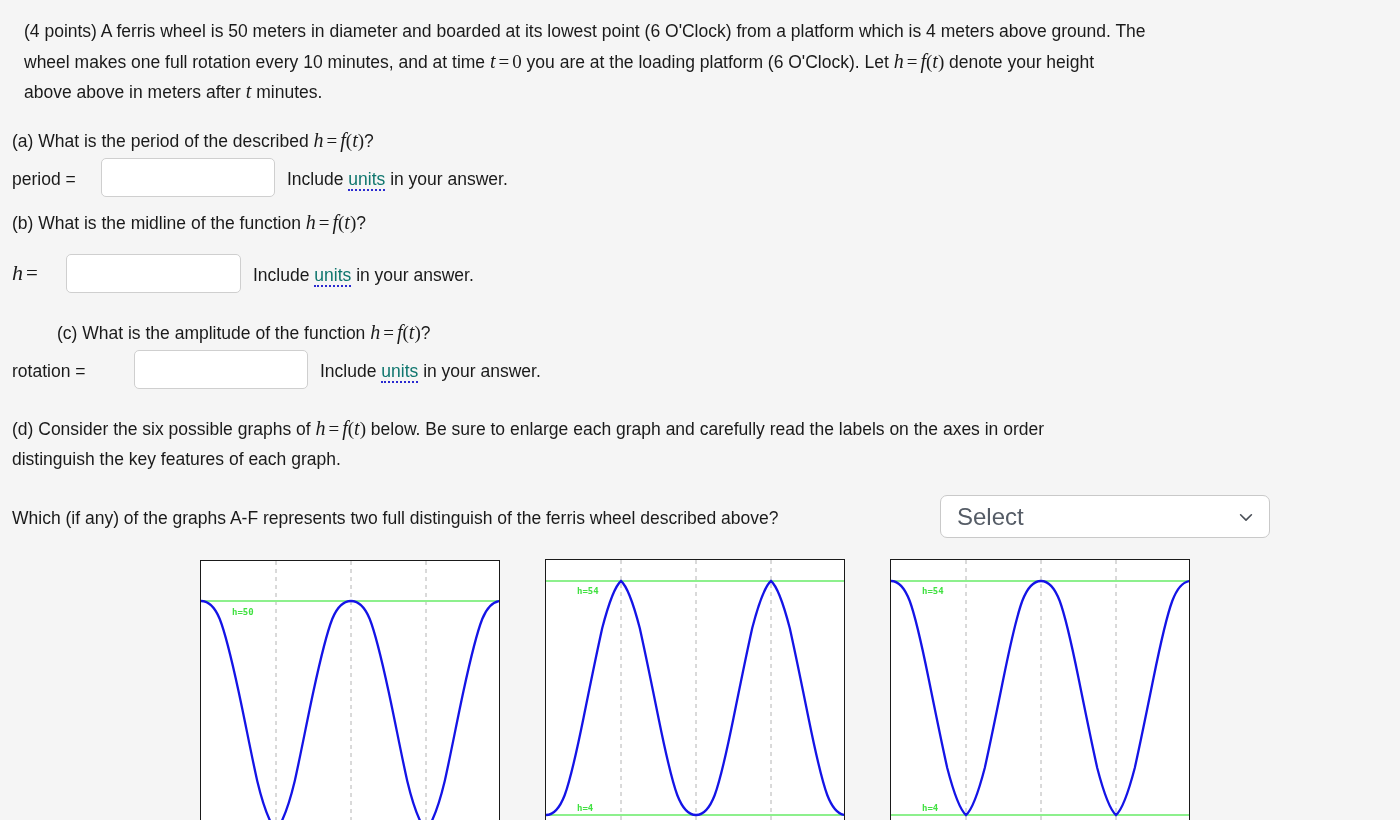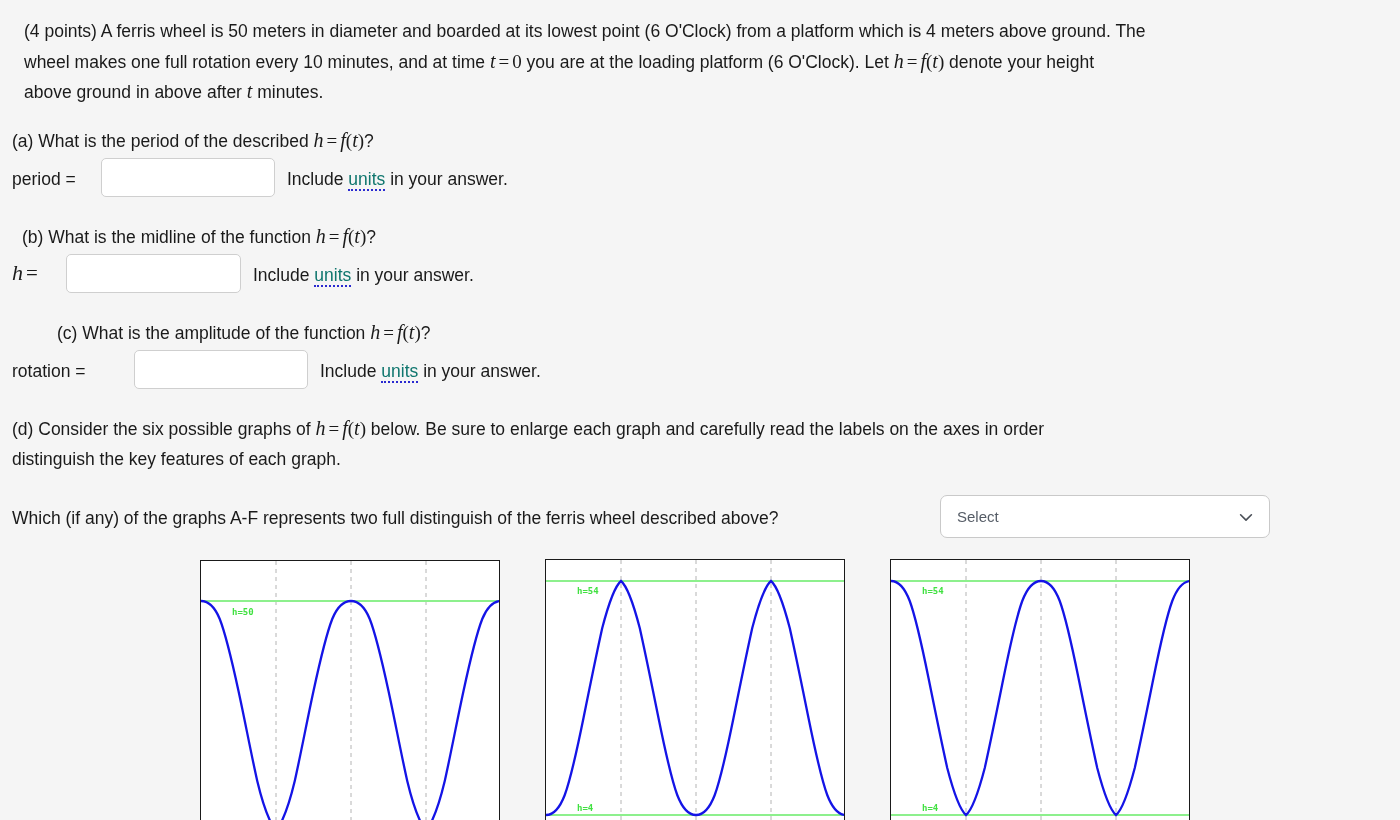--- a/index.html
+++ b/index.html
@@ -25,54 +25,54 @@
     font-family:"Liberation Sans", sans-serif;font-size:16px;color:#222;
     padding:0 8px;
   }
   .selwrap{
     position:absolute;
     background:#ffffff;border:1px solid #c9c9c9;border-radius:7px;
     box-sizing:border-box;
     display:flex;align-items:center;justify-content:space-between;
     padding:0 14px 0 16px;
   }
-  .selwrap .seltext{font-size:15px;color:#555c66;font-family:"Liberation Sans", sans-serif;}
+  .selwrap .seltext{font-size:24px;color:#555c66;font-family:"Liberation Sans", sans-serif;}
   .chev{width:18px;height:18px;flex:0 0 auto;}
   .graphpanel{
     position:absolute;background:#ffffff;
     border:1px solid #1a1a1a;box-sizing:border-box;
     overflow:hidden;
   }
   .graphpanel svg{display:block;}
   .glabel{font-family:"DejaVu Sans Mono", monospace;font-size:9px;fill:#41e141;font-weight:bold;}
 </style>
 </head>
 <body>
 
 <div class="page">
 
   <div class="para" style="left:12px;top:17px;width:1370px;margin-left:12px;">
     <span>
       <span>(4 points) A ferris wheel is 50 meters in diameter and boarded at its lowest point (6 O'Clock) from a platform which is 4 meters above ground. The</span>
     </span><br>
     <span><span>wheel makes one full rotation every 10 minutes, and at time </span><span class="mi">t</span><span class="mo">=</span><span class="mnum">0</span><span> you are at the loading platform (6 O'Clock). Let </span><span class="mi">h</span><span class="mo">=</span><span class="mfun">f</span><span class="mo" style="padding:0">(</span><span class="mi">t</span><span class="mo" style="padding:0">)</span><span> denote your height</span></span><br>
-    <span><span>above ground in above after </span><span class="mi">t</span><span> minutes.</span></span>
+    <span><span>above above in meters after </span><span class="mi">t</span><span> minutes.</span></span>
   </div>
 
   <div class="para" style="left:12px;top:126px;"><span>(a) What is the period of the described </span><span class="mi">h</span><span class="mo">=</span><span class="mfun">f</span><span class="mo" style="padding:0">(</span><span class="mi">t</span><span class="mo" style="padding:0">)</span><span>?</span>
   </div>
 
   <div class="para" style="left:12px;top:165px;">
     <span>period =</span>
   </div>
   <input class="ansbox" type="text" style="position: absolute; left: 101px; top: 158px; width: 174px; height: 39px;" placeholder="">
   <div class="para" style="left:287px;top:165px;"><span>Include </span><span class="unitlink">units</span><span> in your answer.</span>
   </div>
 
-  <div class="para" style="left:12px;top:222px;margin-left:10px;"><span>(b) What is the midline of the function </span><span class="mi">h</span><span class="mo">=</span><span class="mfun">f</span><span class="mo" style="padding:0">(</span><span class="mi">t</span><span class="mo" style="padding:0">)</span><span>?</span>
+  <div class="para" style="left:12px;top:208px;"><span>(b) What is the midline of the function </span><span class="mi">h</span><span class="mo">=</span><span class="mfun">f</span><span class="mo" style="padding:0">(</span><span class="mi">t</span><span class="mo" style="padding:0">)</span><span>?</span>
   </div>
 
   <div class="para" style="left:12px;top:258px;"><span class="mi" style="font-size:22px">h</span><span class="mo" style="font-size:21px">=</span>
   </div>
   <input class="ansbox" type="text" style="position: absolute; left: 66px; top: 254px; width: 175px; height: 39px;" placeholder="">
   <div class="para" style="left:253px;top:261px;"><span>Include </span><span class="unitlink">units</span><span> in your answer.</span>
   </div>
 
   <div class="para" style="left:12px;top:318px;margin-left:45px;"><span>(c) What is the amplitude of the function </span><span class="mi">h</span><span class="mo">=</span><span class="mfun">f</span><span class="mo" style="padding:0">(</span><span class="mi">t</span><span class="mo" style="padding:0">)</span><span>?</span>
   </div>

